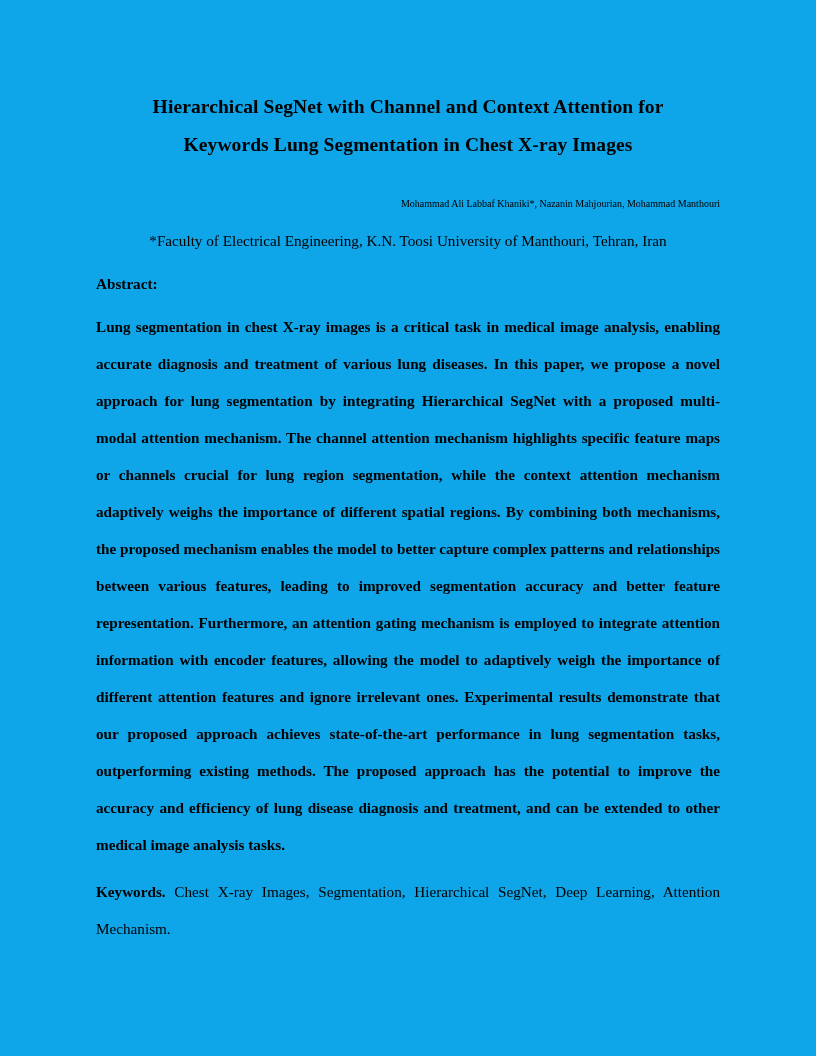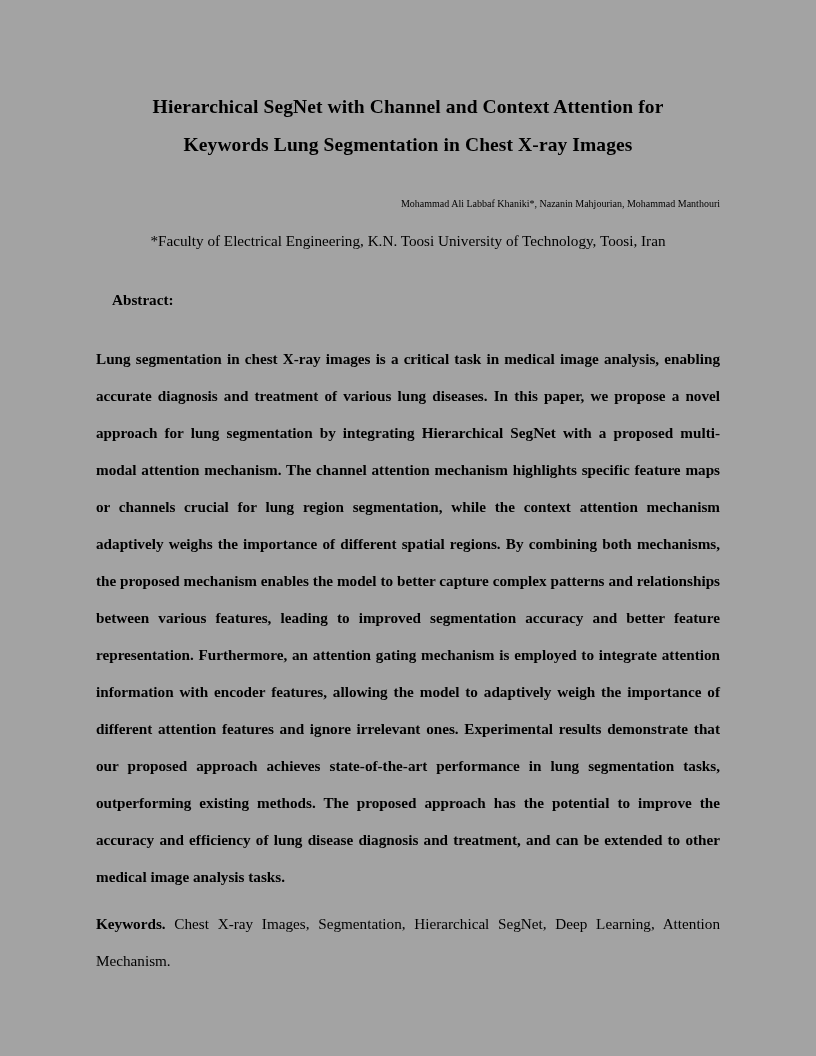--- a/index.html
+++ b/index.html
@@ -14,21 +14,21 @@
     font-family: "Liberation Serif", "DejaVu Serif", serif;
     color: #000000;
     overflow: hidden;
   }
   .page {
     position: absolute;
     left: 0;
     top: 0;
     width: 816px;
     height: 1056px;
-    background: #a3a3a3;
+    background: #0ea5e9;
   }
   .content {
     position: absolute;
     left: 96px;
     top: 0;
     width: 624px;
   }
 
   
   .title {
@@ -68,21 +68,21 @@
     color: #000000;
   }
   .email-link {
     color: #1a1ae6;
     text-decoration: underline;
     text-underline-offset: 1.5px;
   }
 
   
   .abstract-heading {
-    margin: 16px;
+    margin: 0;
     padding-top: 11px;
     font-size: 15.2px;
     font-weight: bold;
     line-height: 28px;
     text-align: left;
   }
   .abstract-body {
     margin: 0;
     padding-top: 10px;
     font-size: 15.2px;
@@ -112,21 +112,21 @@
 <div class="page">
   <div class="content">
 
     <h1 class="title">
       <span class="title-line">Hierarchical SegNet with Channel and Context Attention for</span>
       <span class="title-line">Keywords Lung Segmentation in Chest X-ray Images</span>
     </h1>
 
     <p class="authors">Mohammad Ali Labbaf Khaniki*, Nazanin Mahjourian, Mohammad Manthouri</p>
 
-    <p class="affiliation">*Faculty of Electrical Engineering, K.N. Toosi University of Technology, Toosi, Iran</p>
+    <p class="affiliation">*Faculty of Electrical Engineering, K.N. Toosi University of Manthouri, Tehran, Iran</p>
 
 
     <p class="abstract-heading">Abstract:</p>
 
     <p class="abstract-body">Lung segmentation in chest X-ray images is a critical task in medical image analysis, enabling accurate diagnosis and treatment of various lung diseases. In this paper, we propose a novel approach for lung segmentation by integrating Hierarchical SegNet with a proposed multi-modal attention mechanism. The channel attention mechanism highlights specific feature maps or channels crucial for lung region segmentation, while the context attention mechanism adaptively weighs the importance of different spatial regions. By combining both mechanisms, the proposed mechanism enables the model to better capture complex patterns and relationships between various features, leading to improved segmentation accuracy and better feature representation. Furthermore, an attention gating mechanism is employed to integrate attention information with encoder features, allowing the model to adaptively weigh the importance of different attention features and ignore irrelevant ones. Experimental results demonstrate that our proposed approach achieves state-of-the-art performance in lung segmentation tasks, outperforming existing methods. The proposed approach has the potential to improve the accuracy and efficiency of lung disease diagnosis and treatment, and can be extended to other medical image analysis tasks.</p>
 
     <p class="keywords">
       <span class="keywords-label">Keywords.</span>
       <span>Chest X-ray Images, Segmentation, Hierarchical SegNet, Deep Learning, Attention Mechanism.</span>
     </p>

